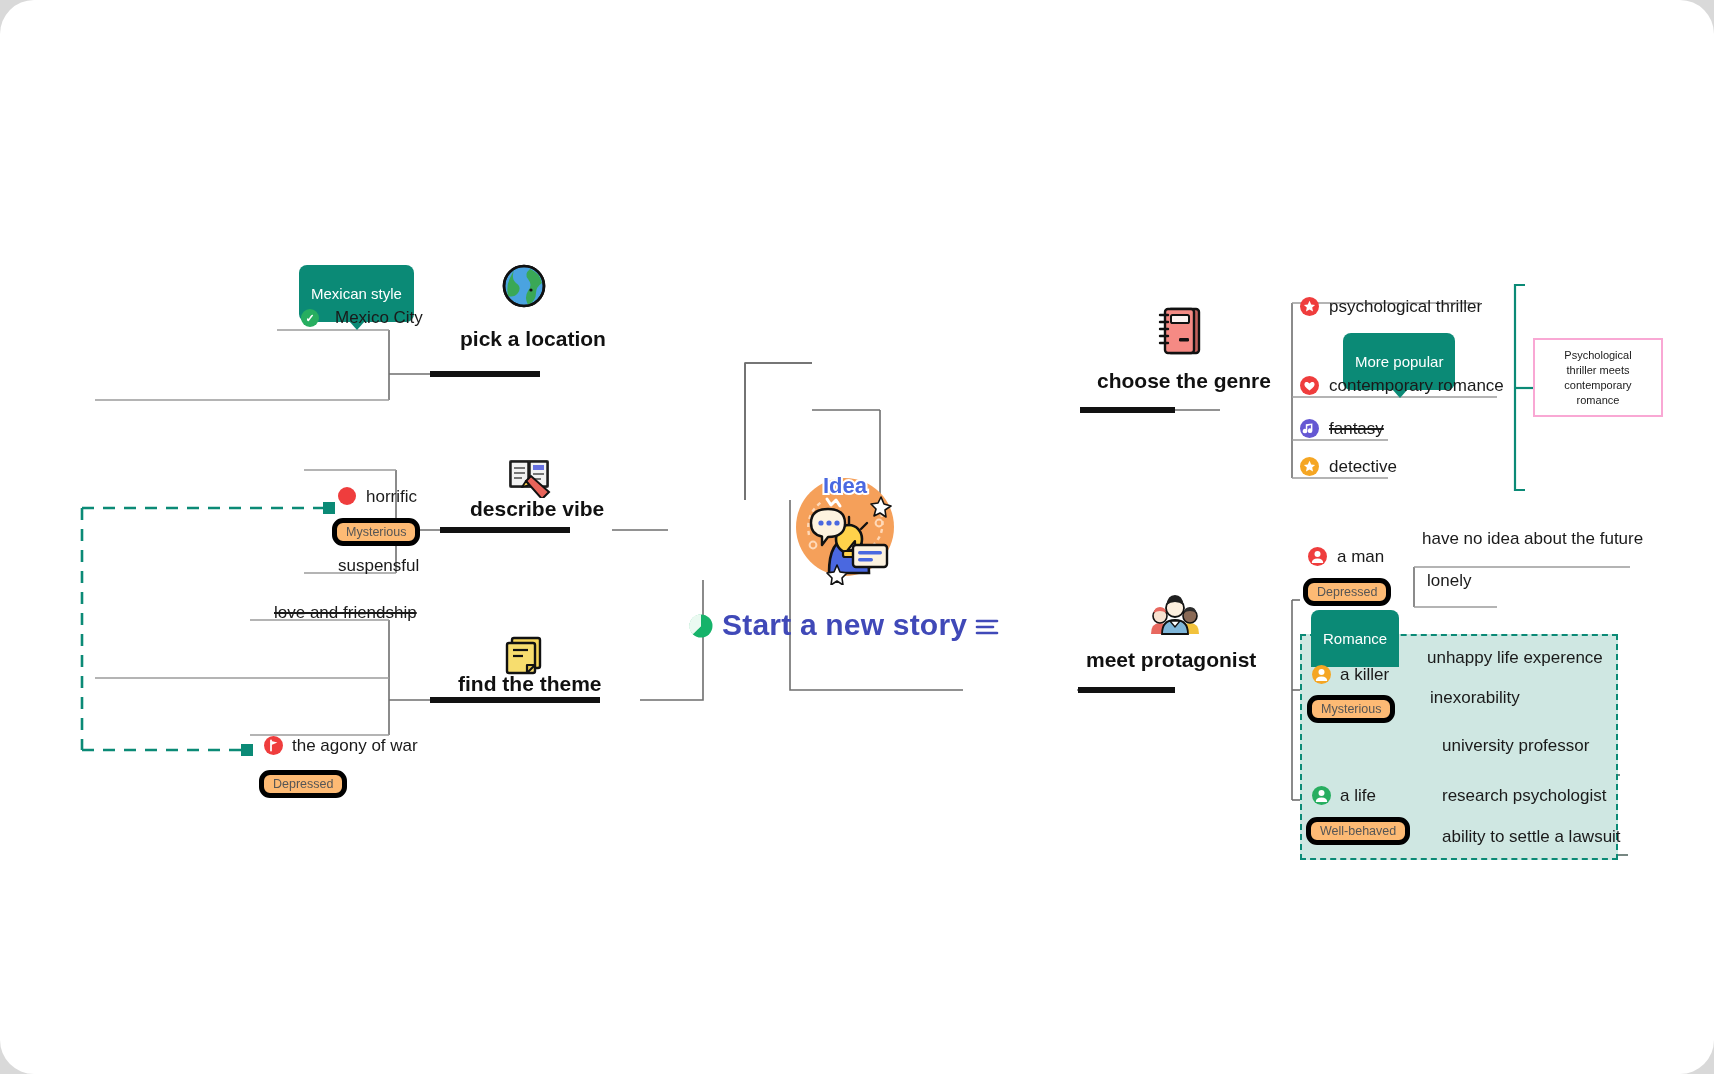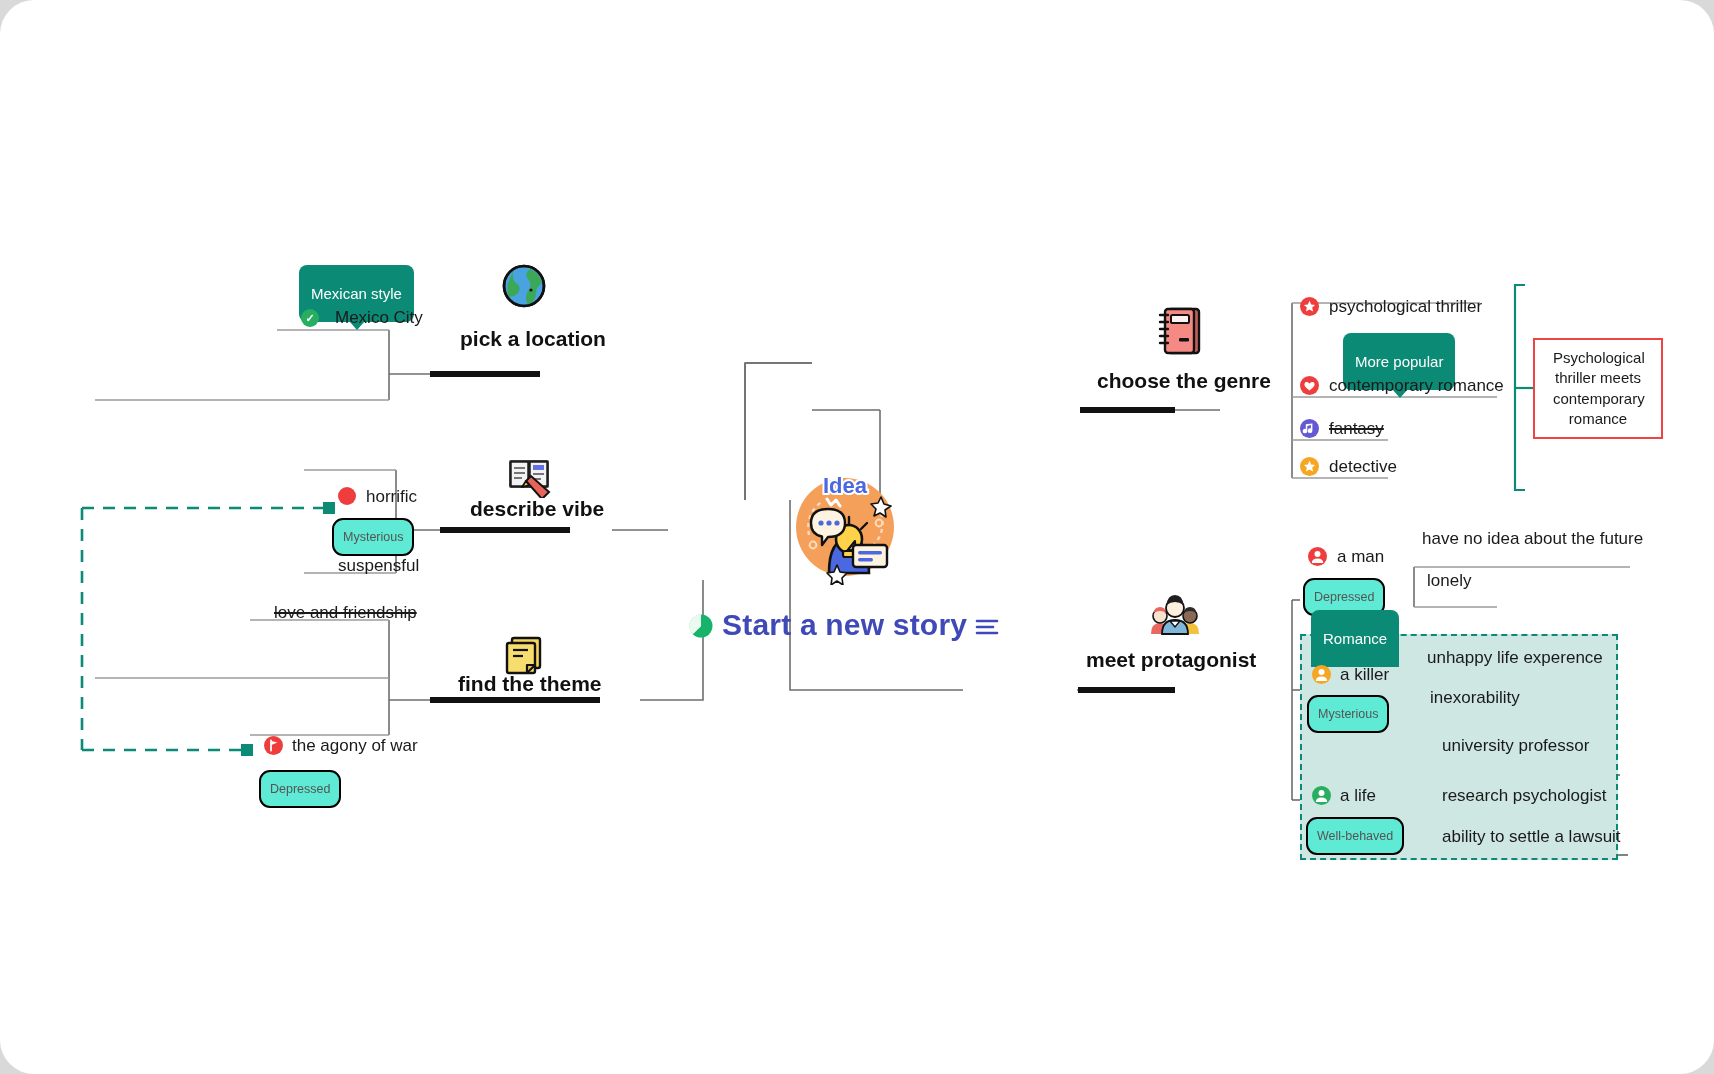--- a/index.html
+++ b/index.html
@@ -38,24 +38,24 @@
     font-weight:700;
     color:#4049b8;
     white-space:nowrap;
     letter-spacing:0.2px;
   }
   
   .tag{
     position:absolute;
     font-size:12.5px;
     color:#555;
-    background:#5eead4;
-    border:2px solid #000000;
+    background:#fdba74;
+    border:5px solid #000000;
     border-radius:11px;
-    padding:10px 9px;
+    padding:2px 9px;
     white-space:nowrap;
   }
   
   .badge{
     position:absolute;
     background:#0b8a76;
     color:#fff;
     font-size:15px;
     border-radius:8px;
     padding:20px 12px;
@@ -66,23 +66,23 @@
     position:absolute;
     left:50%;margin-left:-7px;bottom:-8px;
     border-left:8px solid transparent;
     border-right:8px solid transparent;
     border-top:9px solid #0b8a76;
   }
   .badge.flat:after{display:none;}
   
   .summary-box{
     position:absolute;
-    border:2px solid #ef4444;
+    border:2px solid #f9a8d4;
     background:#fff;
-    font-size:15px;
+    font-size:11px;
     color:#1a1a1a;
     line-height:1.35;
     padding:8px 18px;
     text-align:center;
     box-sizing:border-box;
   }
   
   .region{
     position:absolute;
     background:#cfe7e2;

